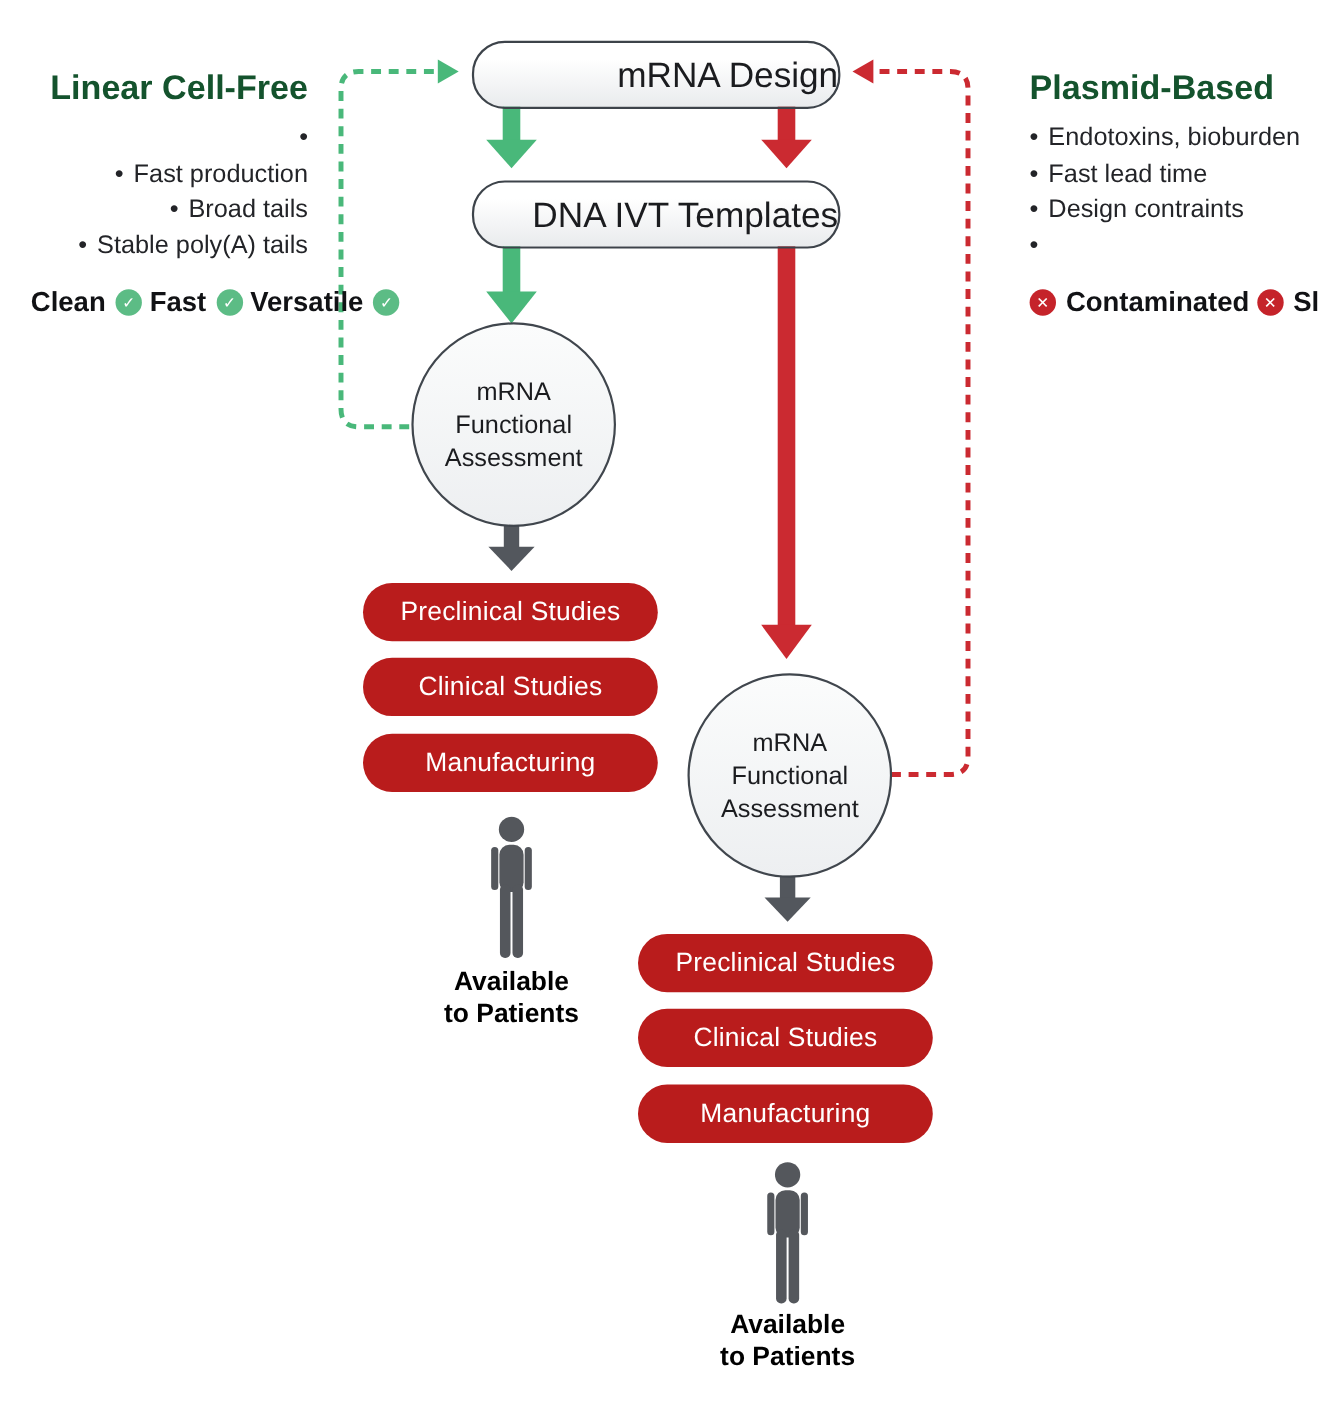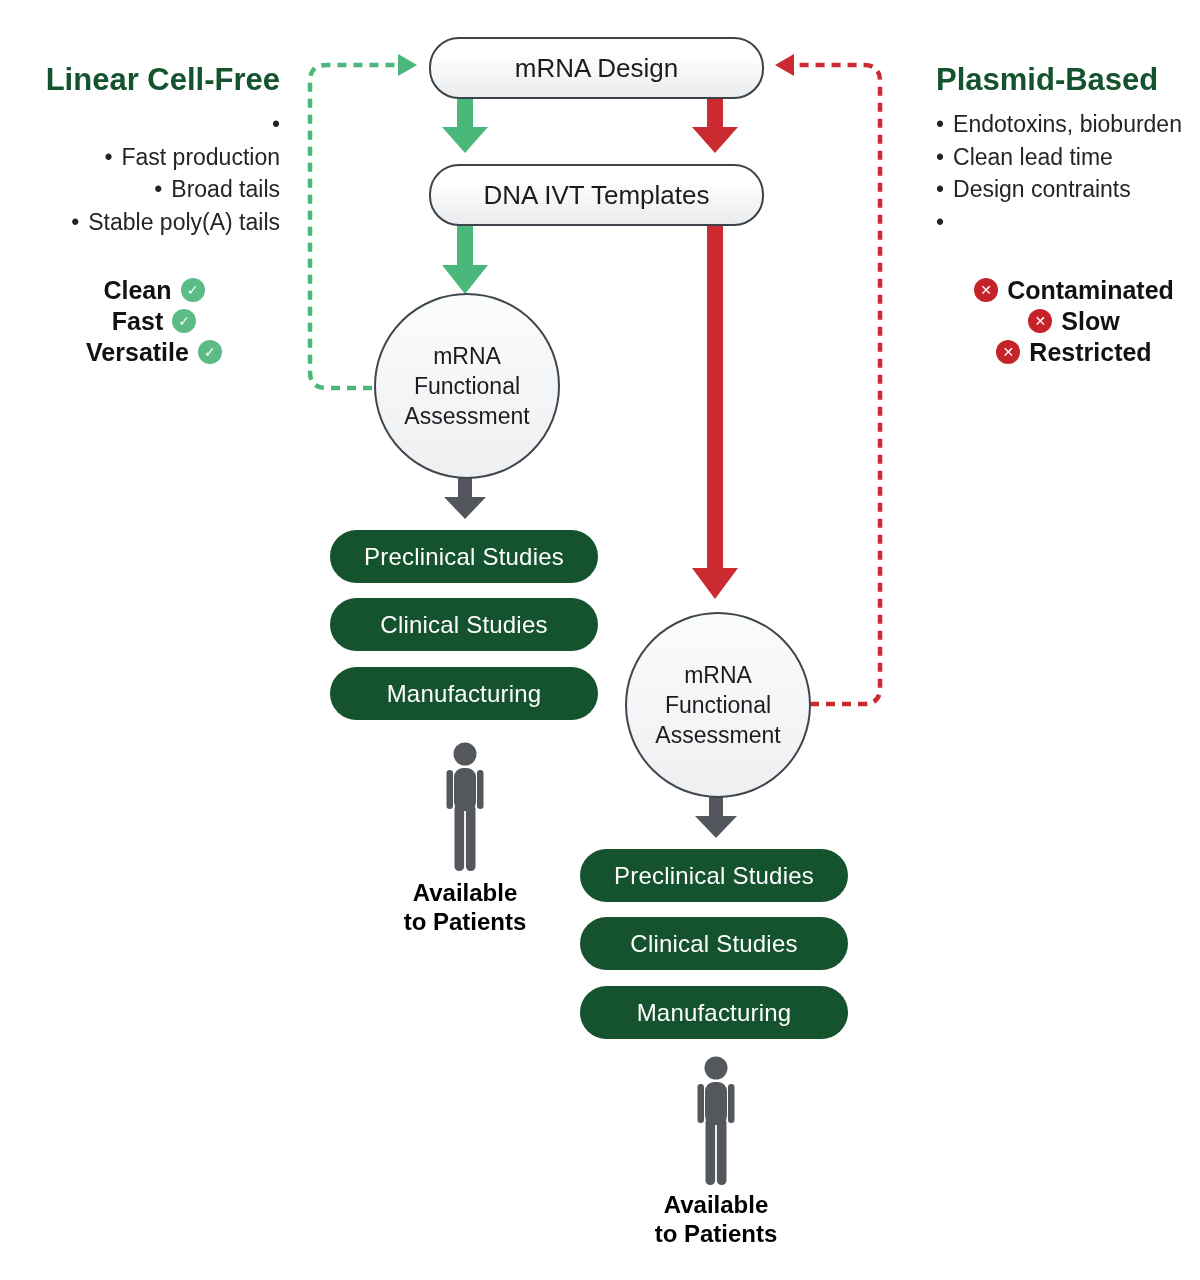--- a/index.html
+++ b/index.html
@@ -8,50 +8,50 @@
     font-family:"Liberation Sans","DejaVu Sans",sans-serif;color:#17181b;overflow:hidden;
   }
   svg.layer{position:absolute;left:0;top:0;width:1200px;height:1280px;z-index:1;}
   .node{position:absolute;z-index:2;display:flex;align-items:center;justify-content:center;text-align:center;}
 
   
   .pill-outline{
     width:331px;height:58px;border-radius:30px;
     border:2px solid #3d434a;
     background:linear-gradient(180deg,#ffffff 25%,#e9ebed 100%);
-    font-size:26px;font-weight:500;color:#1b1c1f;
+    font-size:32px;font-weight:500;color:#1b1c1f;justify-content:flex-end;
   }
 
   
   .circle-node{
     width:182px;height:182px;border-radius:50%;
     border:2px solid #40464d;
     background:linear-gradient(180deg,#fbfcfc 0%,#edeff1 100%);
     font-size:23px;line-height:30px;font-weight:500;color:#1b1c1f;
     flex-direction:column;
     align-items:center;
   }
 
   
   .pill-dark{
     width:268px;height:53px;border-radius:27px;
-    background:#14532d;color:#ffffff;
+    background:#b91c1c;color:#ffffff;
     font-size:24px;font-weight:500;letter-spacing:.2px;
   }
 
   
   .side-panel{position:absolute;top:62px;z-index:2;}
   .side-panel.left{left:28px;width:252px;text-align:right;}
   .side-panel.right{left:936px;width:276px;text-align:left;}
   .panel-heading{font-size:31px;font-weight:bold;color:#14532d;line-height:36px;margin-bottom:10px;}
   .bullet-line{font-size:23px;line-height:32.5px;color:#232428;display:flex;align-items:baseline;gap:9px;}
   .side-panel.left .bullet-line{justify-content:flex-end;}
   .side-panel.right .bullet-line{justify-content:flex-start;}
   .bullet-dot{font-size:23px;color:#232428;}
-  .tag-rows{margin-top:40px;display:flex;flex-direction:column;gap:7px;align-items:center;}
+  .tag-rows{margin-top:25px;display:flex;flex-direction:row;gap:7px;align-items:center;}
   .tag-row{display:flex;align-items:center;gap:9px;height:24px;font-size:25px;font-weight:bold;color:#111215;}
   .side-panel.left .tag-row{justify-content:flex-end;}
   .side-panel.right .tag-row{justify-content:flex-start;}
   .badge{width:24px;height:24px;border-radius:50%;display:inline-flex;align-items:center;justify-content:center;flex:0 0 24px;}
   .badge.check{background:#5cbc85;}
   .badge.cross{background:#c5232a;}
   .badge span{color:#ffffff;font-size:14px;font-weight:bold;line-height:1;}
 
   
   .person{position:absolute;z-index:2;width:56px;height:130px;}
@@ -151,21 +151,21 @@
 
   <div class="side-panel right">
     <div class="panel-heading">Plasmid-Based</div>
     <div>
       <div class="bullet-line">
           <span class="bullet-dot">•</span>
           <span>Endotoxins, bioburden</span>
         </div>
       <div class="bullet-line">
           <span class="bullet-dot">•</span>
-          <span>Clean lead time</span>
+          <span>Fast lead time</span>
         </div>
       <div class="bullet-line">
           <span class="bullet-dot">•</span>
           <span>Design contraints</span>
         </div>
       <div class="bullet-line">
           <span class="bullet-dot">•</span>
         </div>
     </div>
     <div class="tag-rows">

